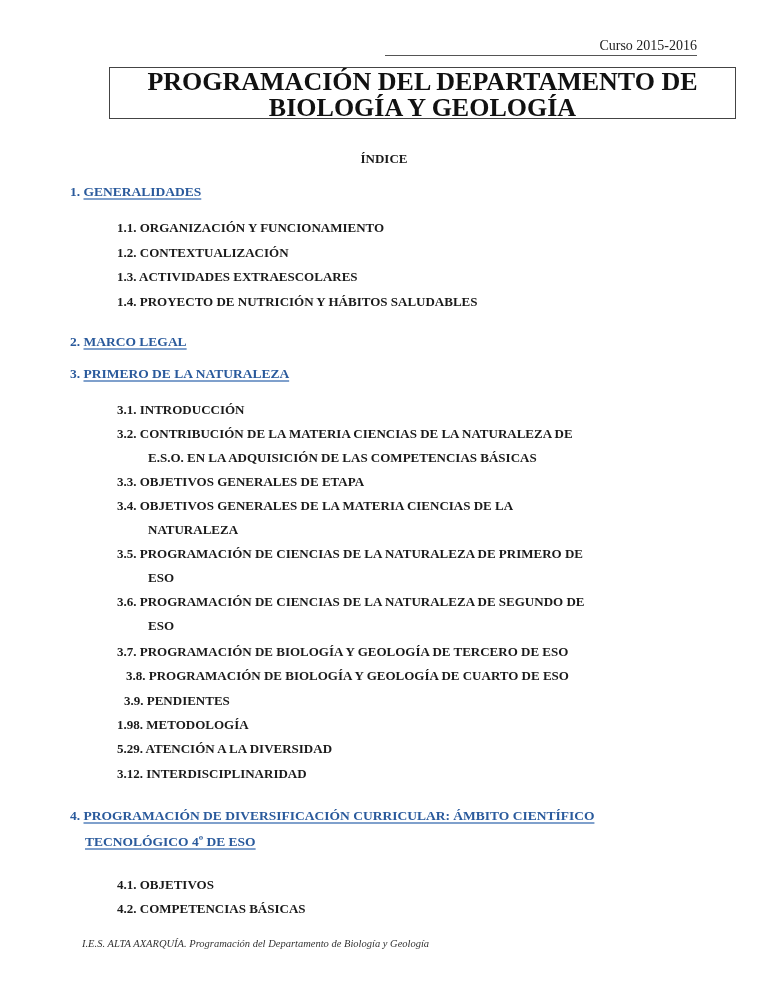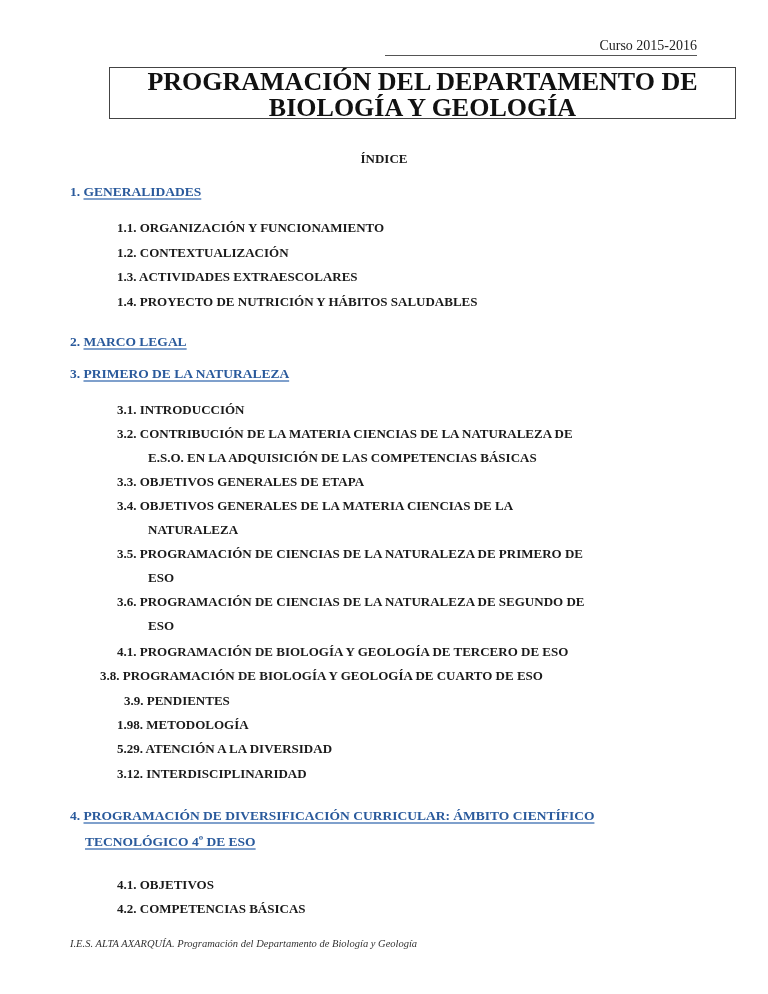--- a/index.html
+++ b/index.html
@@ -70,21 +70,21 @@
     .section .link {
       color: #2a5a9c;
       text-decoration: underline;
       text-decoration-color: #7fa0cc;
       text-underline-offset: 2px;
       text-decoration-thickness: 2px;
       cursor: pointer;
     }
     .footer {
       position: absolute;
-      left: 70px;
+      left: 82px;
       top: 937px;
       font-style: italic;
       font-size: 10.5px;
       line-height: 13px;
       color: #333;
       white-space: nowrap;
     }
   </style>
 </head>
 <body>
@@ -116,22 +116,22 @@
 <div class="entry" style="left:117px; top:402px;">3.1. INTRODUCCIÓN</div>
 <div class="entry" style="left:117px; top:426px;">3.2. CONTRIBUCIÓN DE LA MATERIA CIENCIAS DE LA NATURALEZA DE</div>
 <div class="entry" style="left:148px; top:450px;">E.S.O. EN LA ADQUISICIÓN DE LAS COMPETENCIAS BÁSICAS</div>
 <div class="entry" style="left:117px; top:474px;">3.3. OBJETIVOS GENERALES DE ETAPA</div>
 <div class="entry" style="left:117px; top:498px;">3.4. OBJETIVOS GENERALES DE LA MATERIA CIENCIAS DE LA</div>
 <div class="entry" style="left:148px; top:522px;">NATURALEZA</div>
 <div class="entry" style="left:117px; top:546px;">3.5. PROGRAMACIÓN DE CIENCIAS DE LA NATURALEZA DE PRIMERO DE</div>
 <div class="entry" style="left:148px; top:570px;">ESO</div>
 <div class="entry" style="left:117px; top:594px;">3.6. PROGRAMACIÓN DE CIENCIAS DE LA NATURALEZA DE SEGUNDO DE</div>
 <div class="entry" style="left:148px; top:618px;">ESO</div>
-<div class="entry" style="left:117px; top:644px;">4.1. PROGRAMACIÓN DE BIOLOGÍA Y GEOLOGÍA DE TERCERO DE ESO</div>
-<div class="entry" style="left:100px; top:668px;">3.8. PROGRAMACIÓN DE BIOLOGÍA Y GEOLOGÍA DE CUARTO DE ESO</div>
+<div class="entry" style="left:117px; top:644px;">3.7. PROGRAMACIÓN DE BIOLOGÍA Y GEOLOGÍA DE TERCERO DE ESO</div>
+<div class="entry" style="left:126px; top:668px;">3.8. PROGRAMACIÓN DE BIOLOGÍA Y GEOLOGÍA DE CUARTO DE ESO</div>
 <div class="entry" style="left:124px; top:693px;">3.9. PENDIENTES</div>
 <div class="entry" style="left:117px; top:717px;">1.98. METODOLOGÍA</div>
 <div class="entry" style="left:117px; top:741px;">5.29. ATENCIÓN A LA DIVERSIDAD</div>
 <div class="entry" style="left:117px; top:766px;">3.12. INTERDISCIPLINARIDAD</div>
 
 <div class="entry section" style="left:70px; top:808px;">
   <span class="num">4. </span><span class="link">PROGRAMACIÓN DE DIVERSIFICACIÓN CURRICULAR: ÁMBITO CIENTÍFICO</span>
 </div>
 <div class="entry section" style="left:85px; top:834px;">
   <span class="link">TECNOLÓGICO 4º DE ESO</span>

